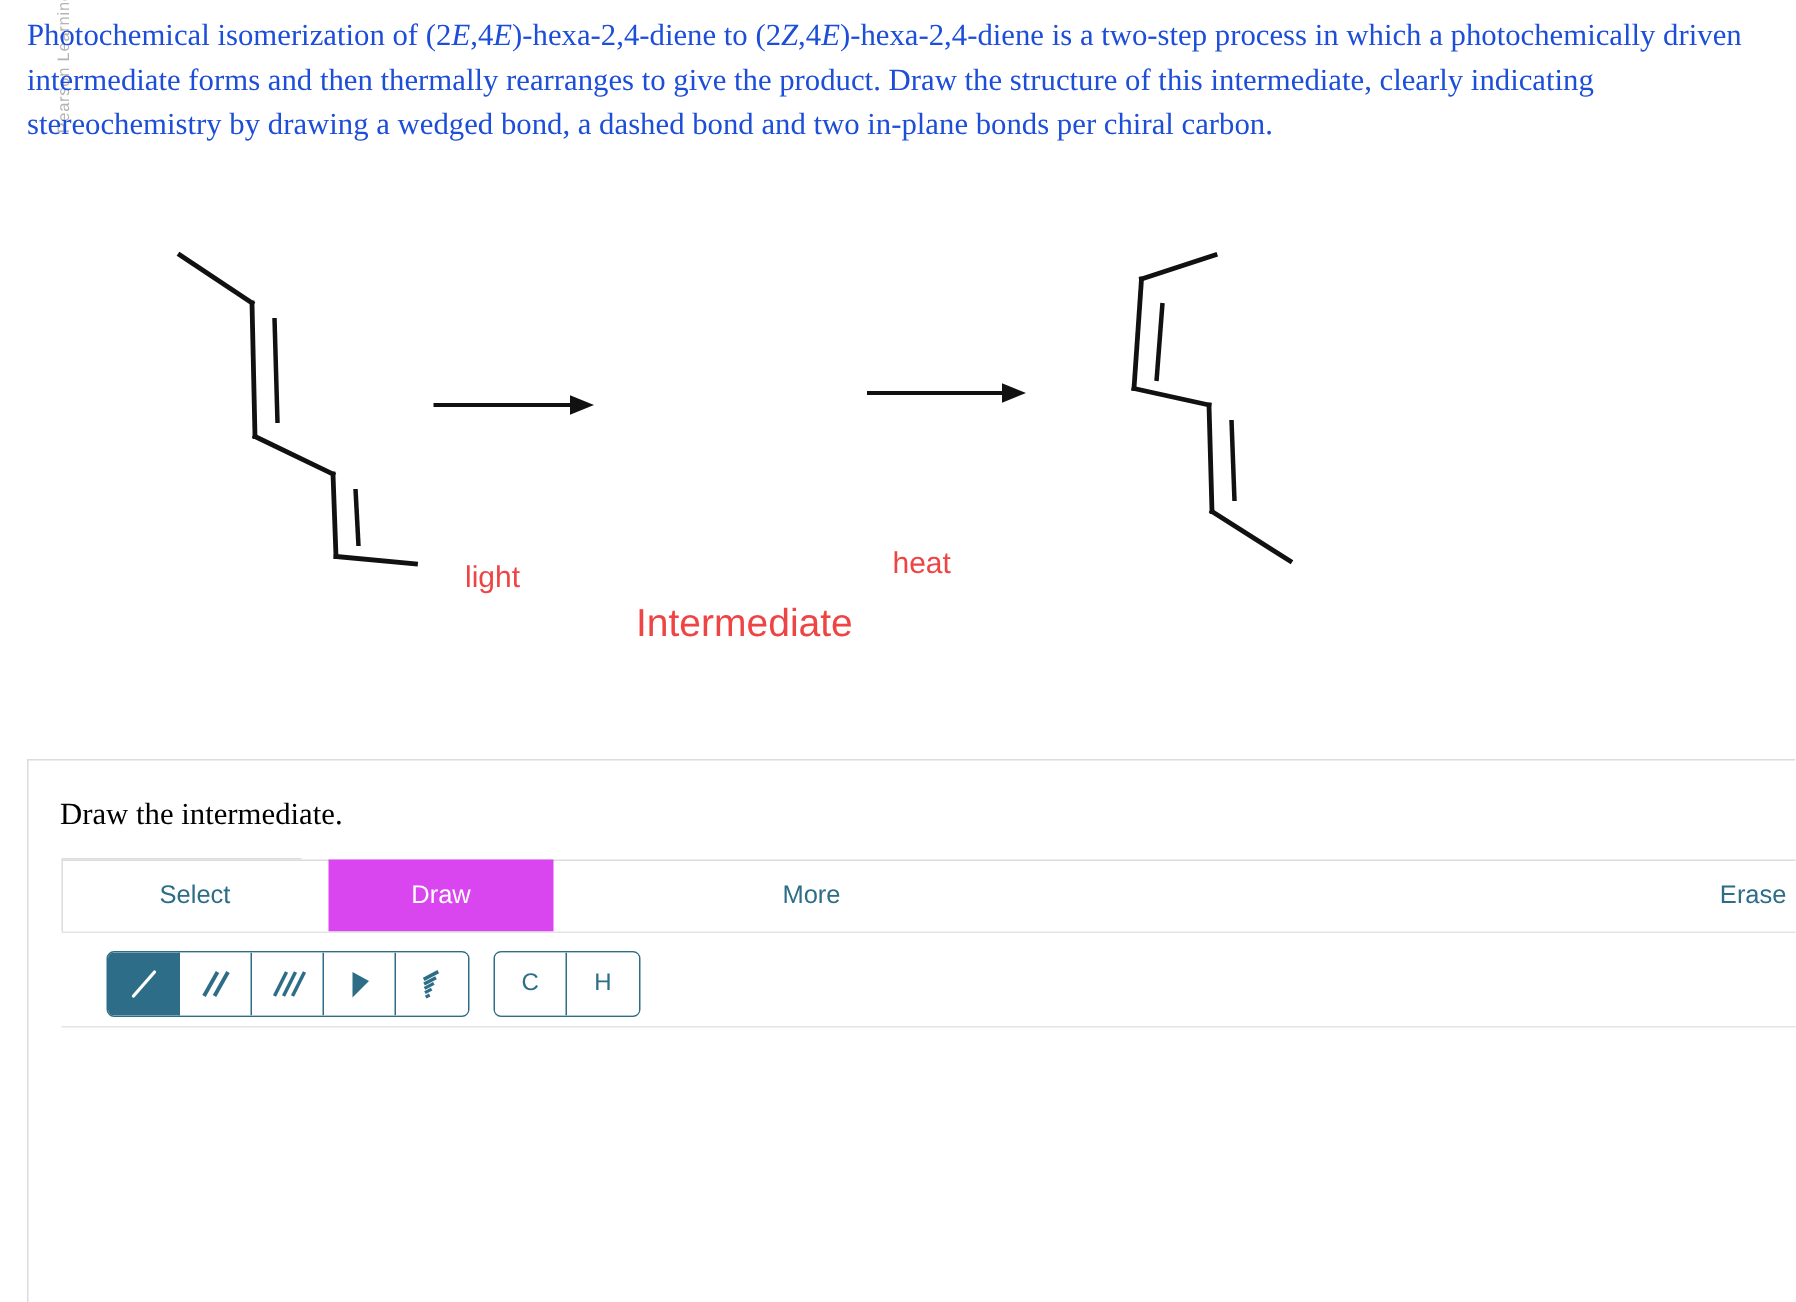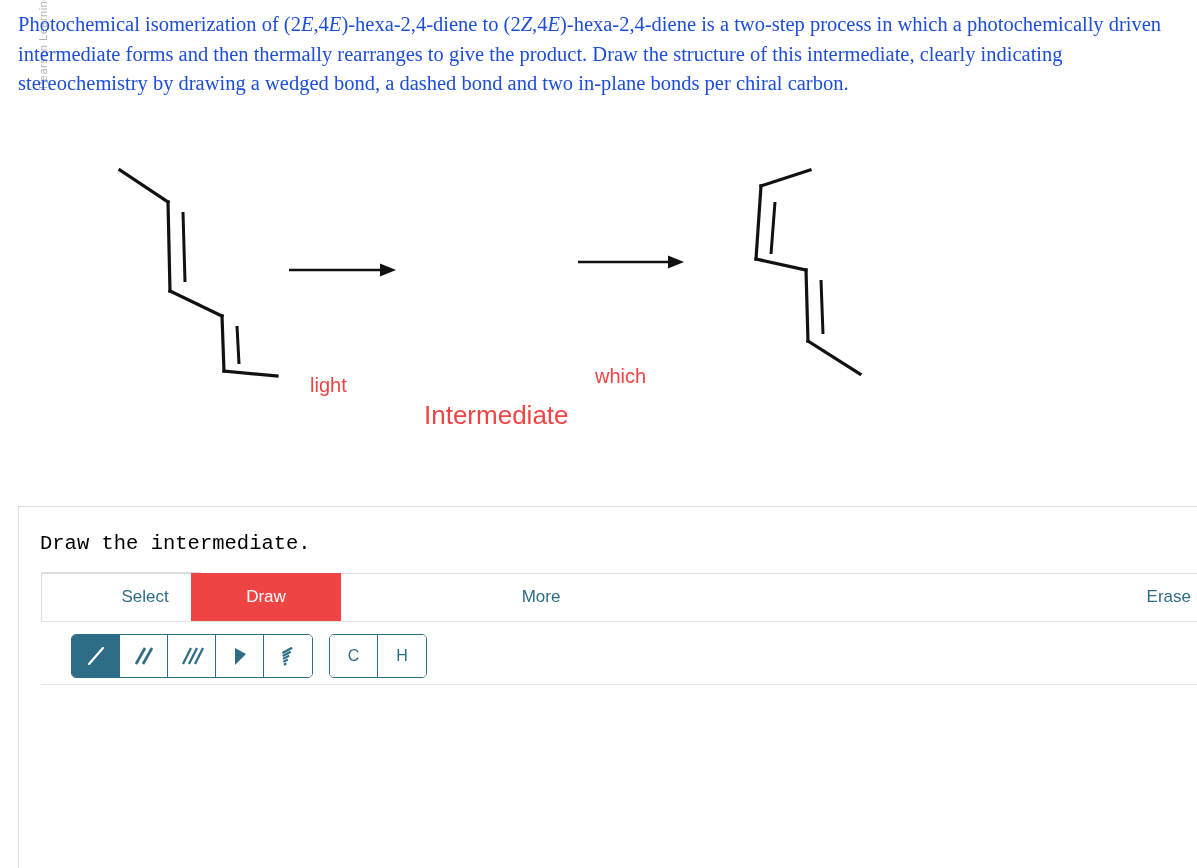--- a/index.html
+++ b/index.html
@@ -88,21 +88,21 @@
     height: 362px;
     border-left: 1px solid #dcdcdc;
     border-top: 1px solid #dcdcdc;
     background: #ffffff;
     box-sizing: border-box;
   }
   .answer-heading {
     position: absolute;
     left: 21px;
     top: 25px;
-    font-family: Liberation Mono, monospace;
+    font-family: Liberation Serif, serif;
     font-size: 20.5px;
     color: #000;
   }
 
   
   .editor {
     position: absolute;
     left: 22px;
     top: 65px;
     width: 1157px;
@@ -126,24 +126,25 @@
     justify-content: center;
     font-family: "Liberation Sans", sans-serif;
     font-size: 17px;
     color: #2e6d87;
     background: transparent;
     box-sizing: border-box;
     cursor: pointer;
     user-select: none;
   }
   .tab.active {
-    background: #ef4444;
+    background: #d946ef;
     color: #ffffff;
-  }
-  .tab-select    { left: 15px;   width: 178px; }
+    margin-left: 28px;
+  }
+  .tab-select    { left: 0px;   width: 178px; }
   .tab-draw      { left: 150px; width: 150px; }
   .tab-templates { left: 305px; width: 130px; }
   .tab-more      { left: 455px; width: 90px;  }
   .tab-erase {
     left: auto;
     right: 0px;
     width: 110px;
     justify-content: flex-end;
     padding-right: 7px;
   }
@@ -258,21 +259,21 @@
       <polygon points="380,113.5 396,120 380,126.5" fill="#111111"></polygon>
     </g>
 
     <g>
       <line x1="578" y1="112" x2="668" y2="112" stroke="#111111" stroke-width="2.6"></line>
       <polygon points="668,105.5 684,112 668,118.5" fill="#111111"></polygon>
     </g>
   </svg>
 
   <span class="rxn-label label-light">light</span>
-  <span class="rxn-label label-heat">which</span>
+  <span class="rxn-label label-heat">heat</span>
   <span class="rxn-label label-intermediate">Intermediate</span>
 
   <span class="mol-caption caption-left"><span>(2</span><i>E</i><span>,4</span><i>E</i><span>)-hexa-2,4-diene</span></span>
 
   <span class="mol-caption caption-right"><span>(2</span><i>Z</i><span>,4</span><i>E</i><span>)-hexa-2,4-diene</span></span>
 </div>
 
 <div class="answer-panel">
   <div class="answer-heading">Draw the intermediate.</div>
 

